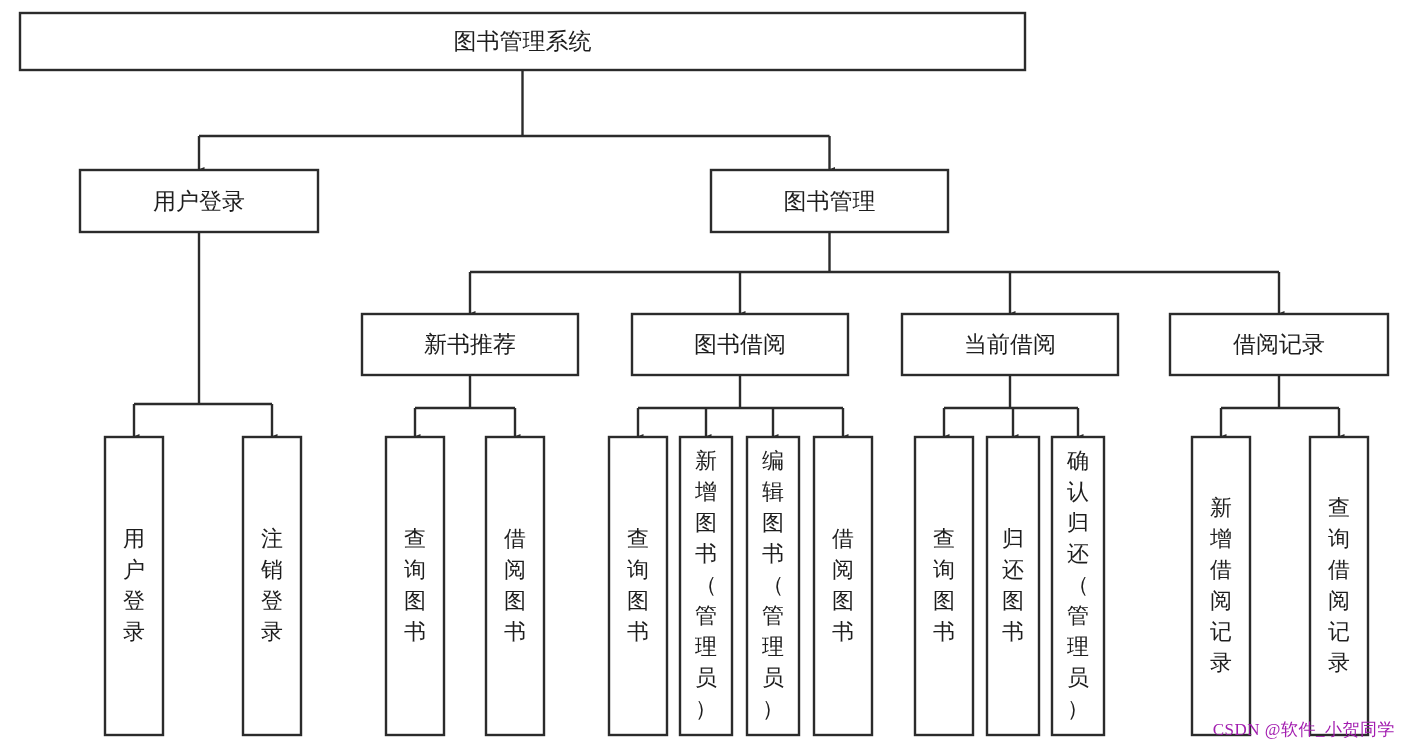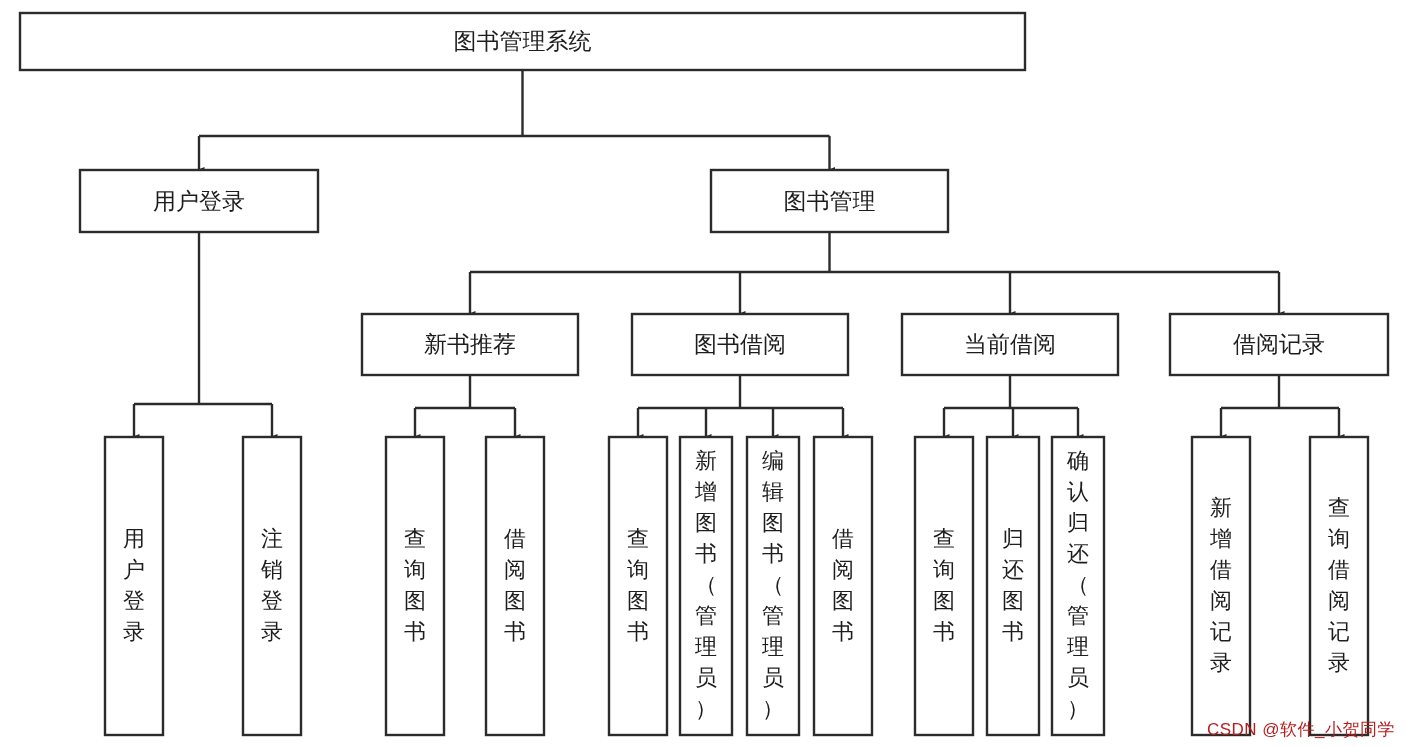--- a/index.html
+++ b/index.html
@@ -45,23 +45,23 @@
   .label-h {
     font-size: 23px;
   }
   .label-v {
     font-size: 22px;
   }
   .watermark {
     position: absolute;
     right: 10px;
     bottom: 6px;
-    font-family: Liberation Sans, sans-serif;
+    font-family: Liberation Serif, serif;
     font-size: 17px;
-    color: #b91c1c;
+    color: #a21caf;
     white-space: nowrap;
     letter-spacing: 0.5px;
     pointer-events: none;
   }
 </style>
 </head>
 <body>
 
 <div id="diagram-root">
 

